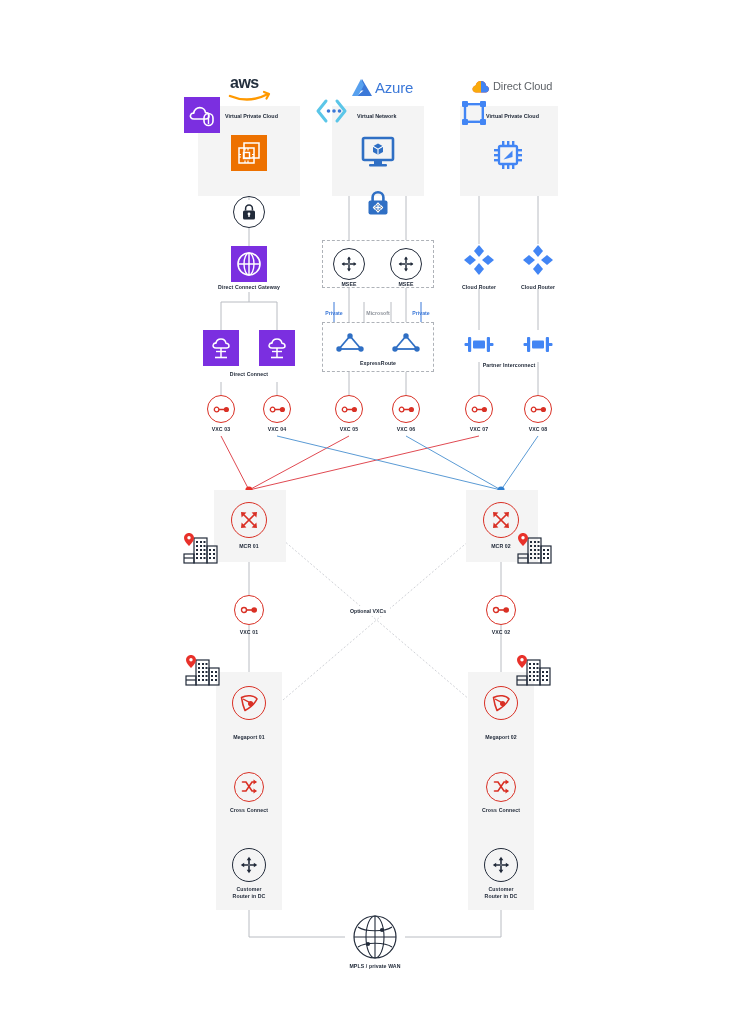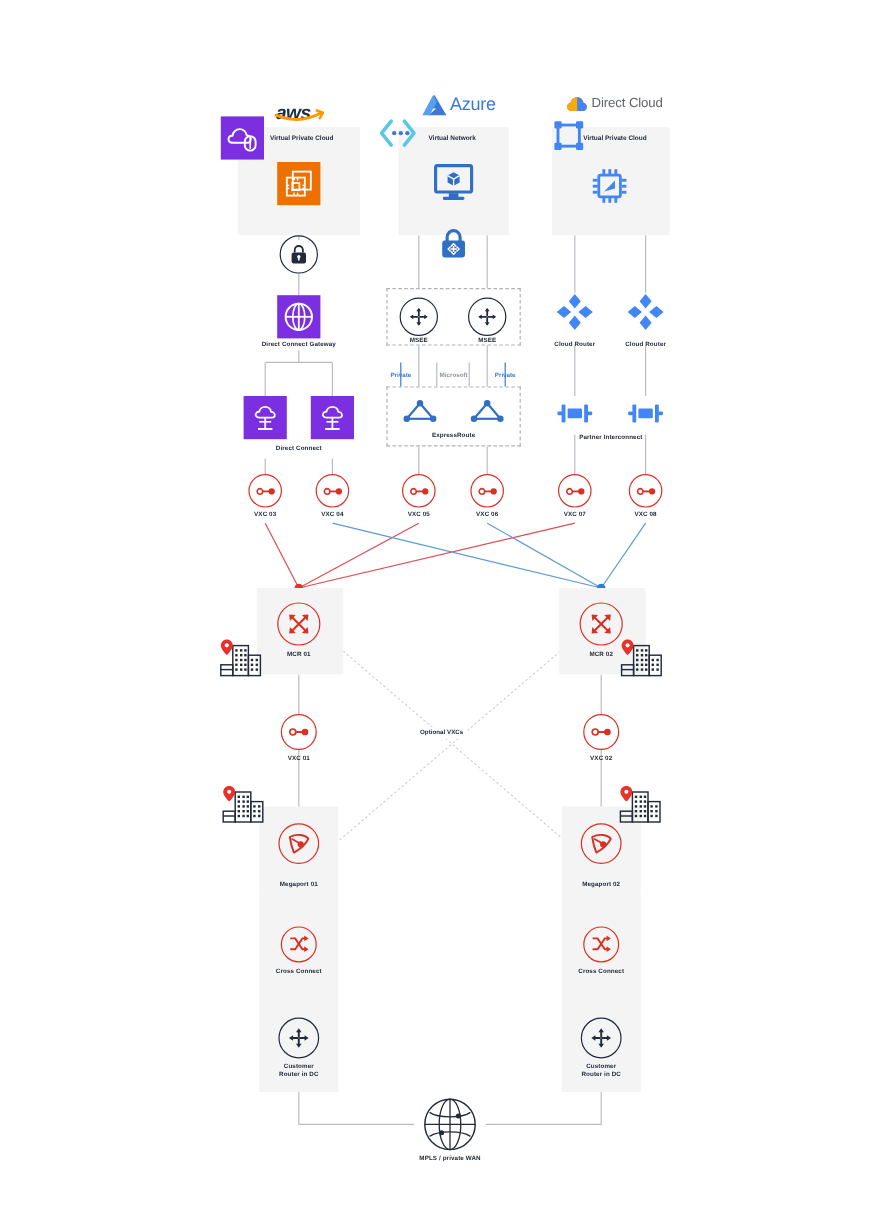--- a/index.html
+++ b/index.html
@@ -108,21 +108,21 @@
     </g>
     <circle cx="249" cy="490" r="3.6" fill="#e8312a"></circle>
     <circle cx="501" cy="490" r="3.6" fill="#2f7fd0"></circle>
 
     <g stroke="#c9ccd1" stroke-width="0.9" fill="none" stroke-dasharray="2 2">
       <line x1="283" y1="540" x2="470" y2="700"></line>
       <line x1="470" y1="540" x2="283" y2="700"></line>
     </g>
   </svg>
 
-  <div class="awslogo" style="left:230px;top:86px;font-style:italic;">aws</div>
+  <div class="awslogo" style="left:230px;top:74px;">aws</div>
   <svg class="abs" style="left:228px;top:90px;" width="42" height="12">
     <path d="M2 6 Q21 14 40 4" stroke="#ff9900" stroke-width="2.4" fill="none" stroke-linecap="round"></path>
     <path d="M36 2 L41 4 L38.5 8.5" stroke="#ff9900" stroke-width="2.2" fill="none" stroke-linecap="round" stroke-linejoin="round"></path>
   </svg>
 
   <svg class="abs" style="left:351px;top:78px;" width="22" height="19">
     <path d="M11 1 L21 18 L6 18 L12.5 12.5 L8 12.5 Z" fill="#3b78d8"></path>
     <path d="M10 1 L1 18 L7 18 L13 7 Z" fill="#57a0ee"></path>
   </svg>
   <div class="azlogo" style="left:375px;top:79px;">Azure</div>

